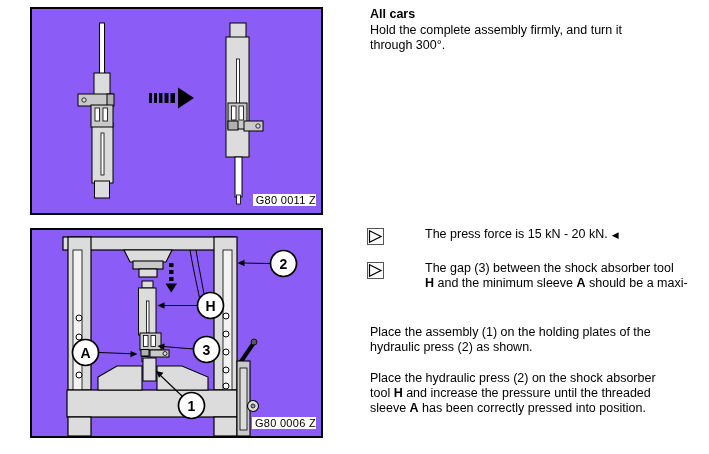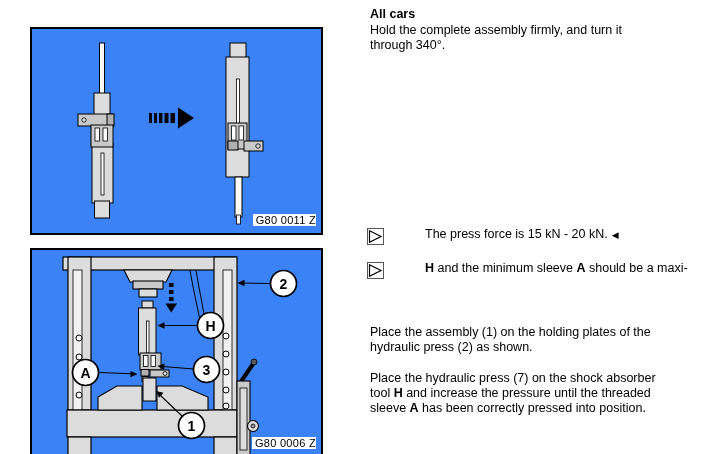--- a/index.html
+++ b/index.html
@@ -1,20 +1,20 @@
 <!DOCTYPE html>
 <html><head>
 <meta charset="utf-8">
 <style>
   html,body{margin:0;padding:0;background:#fff;}
   .page{position:relative;width:709px;height:454px;background:#ffffff;
         font-family:"Liberation Sans",sans-serif;color:#000;overflow:hidden;}
 
   
-  .figbox{position:absolute;box-sizing:border-box;border:2px solid #000;background:#3b82f6;margin-top:20px;}
+  .figbox{position:absolute;box-sizing:border-box;border:2px solid #000;background:#8b5cf6;}
   #fig1{left:30px;top:7px;width:293px;height:208px;}
   #fig2{left:30px;top:228px;width:293px;height:210px;}
   .figcap{position:absolute;right:5px;bottom:7px;font-size:11px;letter-spacing:.3px;background:#fff;padding-left:3px;}
 
   
   .rc{position:absolute;left:370px;font-size:12.5px;line-height:15px;white-space:nowrap;text-align:center;}
   .rc-head{font-weight:bold;}
   .note{position:absolute;left:367px;display:flex;align-items:flex-start;gap:24px;}
   .note-icon{flex:0 0 auto;width:15px;height:15px;border:1px solid #555;margin-top:1px;background:#fff;}
   .note-body{margin-left:17px;font-size:12.5px;line-height:15px;white-space:nowrap;}
@@ -167,44 +167,45 @@
           <circle cx="159.5" cy="175.5" r="13" fill="#fff" stroke="#000" stroke-width="1.7"></circle>
           <text x="159.5" y="180.5">1</text>
         </g>
       </g>
     </svg>
     <div class="figcap">G80 0006 Z</div>
   </div>
 
   <div class="rc rc-head" style="top:7px">All cars</div>
   <div class="rc" style="top:23px">Hold the complete assembly firmly, and turn it</div>
-  <div class="rc" style="top:38px">through 340°.</div>
+  <div class="rc" style="top:38px">through 300°.</div>
 
   <div class="note" style="top:227px">
     <span class="note-icon">
       <svg width="15" height="15" viewBox="0 0 15 15">
           <polygon points="1.5,1.8 13,7.5 1.5,13.2" fill="#fff" stroke="#000" stroke-width="1.2"></polygon>
         </svg>
     </span>
     <div class="note-body">
       <div><span>The press force is 15 kN - 20 kN.</span><span class="endmark">◀</span></div>
     </div>
   </div>
 
   <div class="note" style="top:261px">
     <span class="note-icon">
       <svg width="15" height="15" viewBox="0 0 15 15">
           <polygon points="1.5,1.8 13,7.5 1.5,13.2" fill="#fff" stroke="#000" stroke-width="1.2"></polygon>
         </svg>
     </span>
     <div class="note-body">
+      <div>The gap (3) between the shock absorber tool</div>
       <div><span class="b">H</span><span> and the minimum sleeve </span><span class="b">A</span><span> should be a maxi-</span></div>
     </div>
   </div>
 
   <div class="rc" style="top:325px">Place the assembly (1) on the holding plates of the</div>
   <div class="rc" style="top:340px">hydraulic press (2) as shown.</div>
 
-  <div class="rc" style="top:371px">Place the hydraulic press (7) on the shock absorber</div>
+  <div class="rc" style="top:371px">Place the hydraulic press (2) on the shock absorber</div>
   <div class="rc" style="top:401px"><span>sleeve </span><span class="b">A</span><span> has been correctly pressed into position.</span></div>
   <div class="rc" style="top:386px"><span>tool </span><span class="b">H</span><span> and increase the pressure until the threaded</span></div>
 
 </div>
 
 </body></html>

